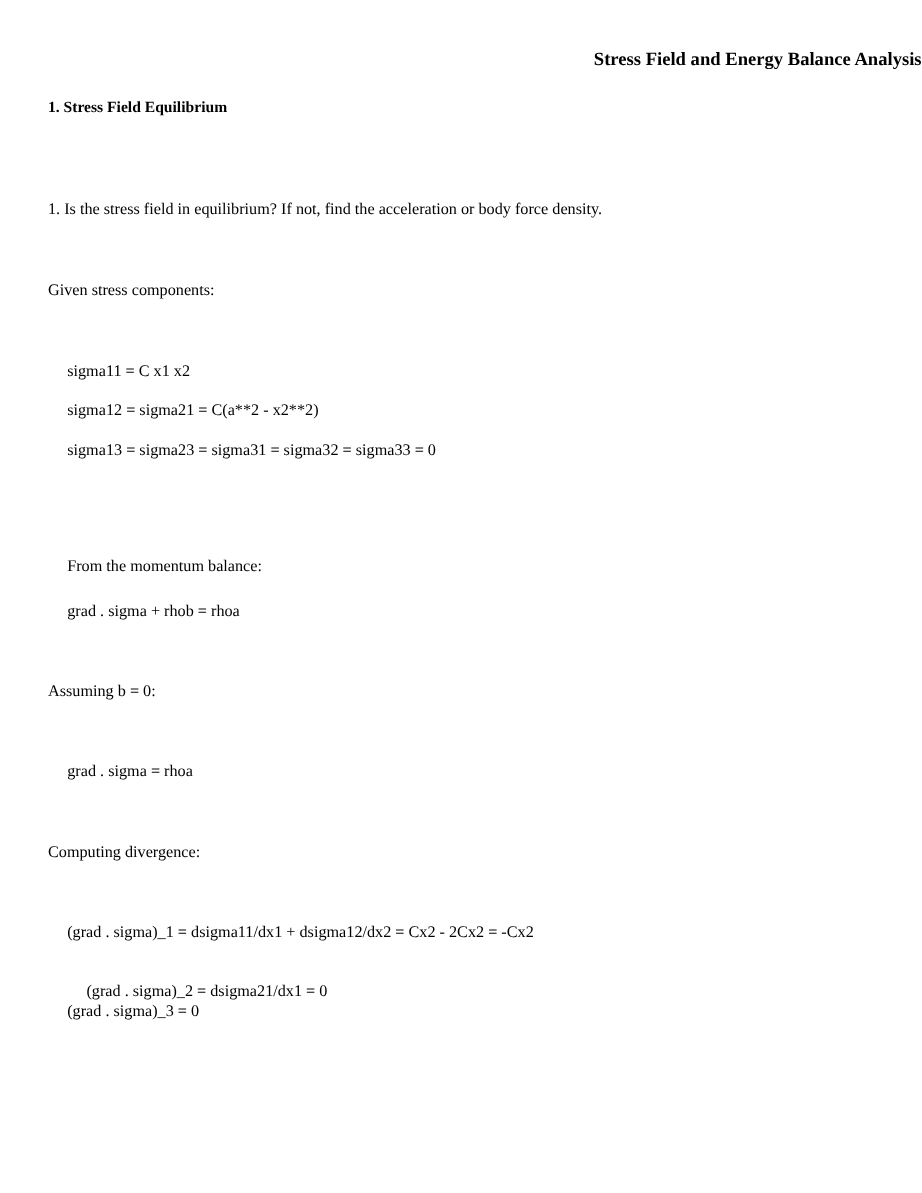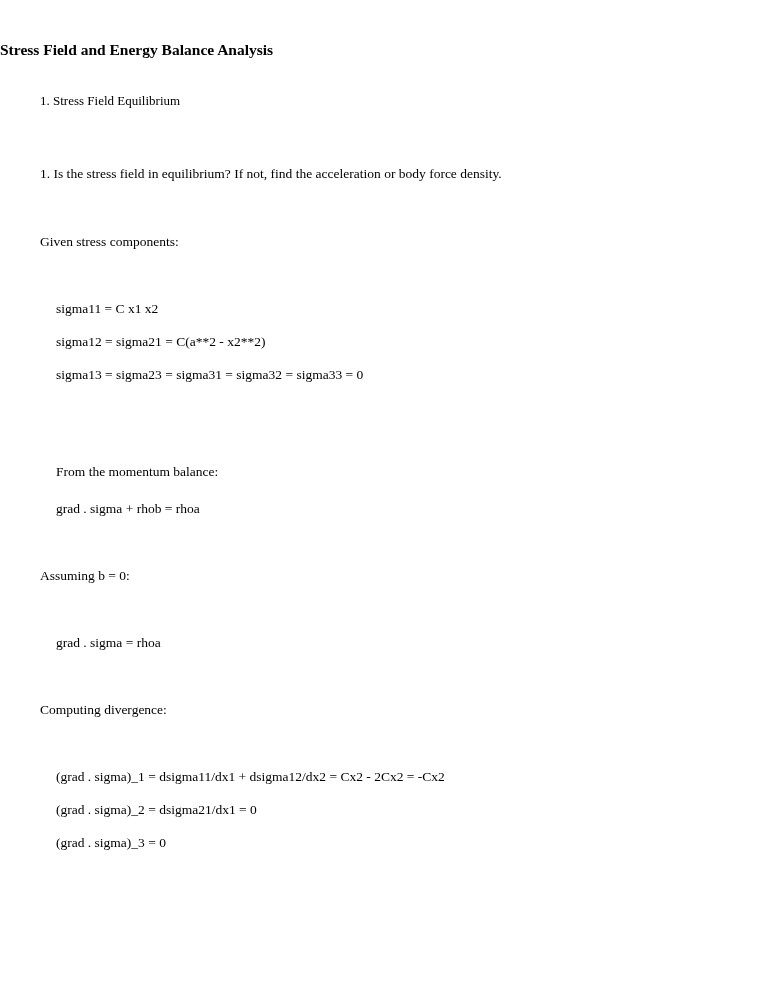--- a/index.html
+++ b/index.html
@@ -16,30 +16,30 @@
       color: #000000;
     }
     .abs {
       position: absolute;
       white-space: nowrap;
       line-height: 1;
     }
     .title {
       left: 0;
       width: 768px;
-      text-align: left;
+      text-align: right;
       top: 42px;
       font-size: 15.5px;
       font-weight: bold;
     }
     .section-heading {
       left: 40px;
-      top: 94px;
+      top: 82px;
       font-size: 13px;
-      font-weight: normal;
+      font-weight: bold;
     }
     .para {
       left: 40px;
       font-size: 13.5px;
       text-align: center;
     }
     .eq {
       left: 56px;
       font-size: 13.5px;
     }
@@ -68,17 +68,17 @@
   <p class="abs eq" style="margin:0; top:502px;">grad . sigma + rhob = rhoa</p>
 
   <p class="abs para" style="margin:0; top:569px;">Assuming b = 0:</p>
 
   <p class="abs eq" style="margin:0; top:636px;">grad . sigma = rhoa</p>
 
   <p class="abs para" style="margin:0; top:703px;font-family:Liberation Serif, serif;">Computing divergence:</p>
 
   <p class="abs eq" style="margin:0; top:770px;">(grad . sigma)_1 = dsigma11/dx1 + dsigma12/dx2 = Cx2 - 2Cx2 = -Cx2</p>
 
-  <p class="abs eq" style="margin:0; top:803px;">(grad . sigma)_2 = dsigma21/dx1 = 0</p>
+  <p class="abs eq" style="margin:16px; top:803px;">(grad . sigma)_2 = dsigma21/dx1 = 0</p>
 
   <p class="abs eq" style="margin:0; top:836px;">(grad . sigma)_3 = 0</p>
 
 </div>
 
 </body></html>

